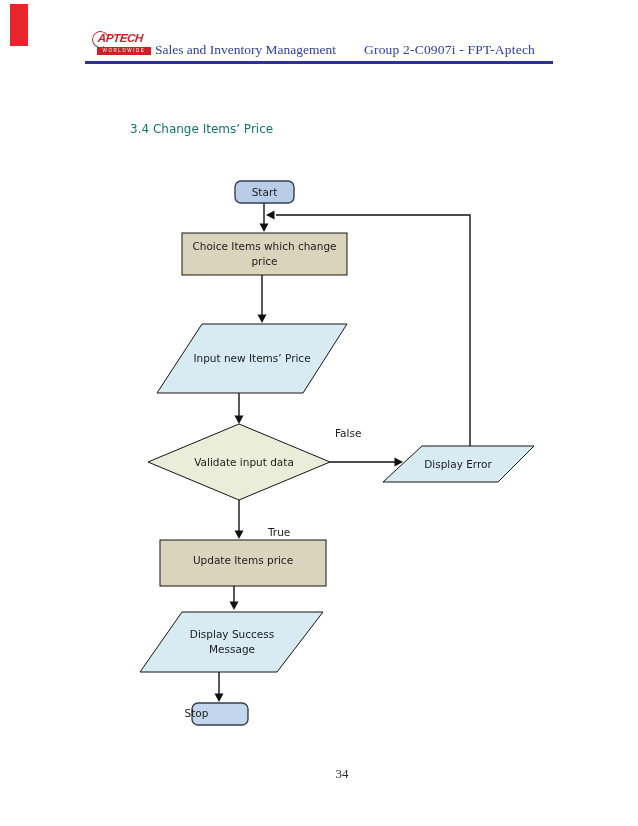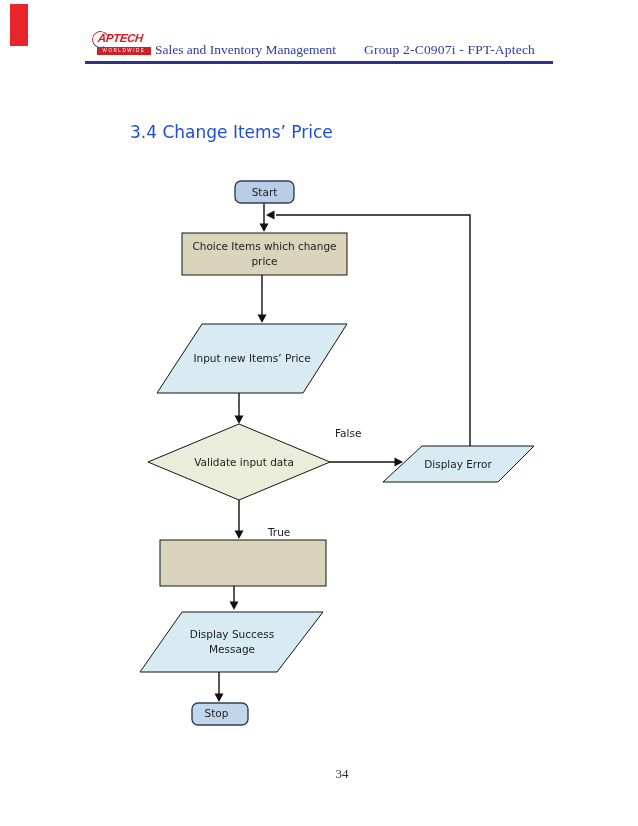--- a/index.html
+++ b/index.html
@@ -20,21 +20,21 @@
     font-family:"Liberation Sans",sans-serif;}
   .logo-bar{position:absolute;left:5px;top:17px;width:54px;height:8px;background:#d01f26;
     color:#ffffff;font-size:4.5px;letter-spacing:1.6px;text-align:center;line-height:8px;
     font-family:"Liberation Sans",sans-serif;}
   .hdr-title{position:absolute;left:155px;top:42px;width:210px;font-family:"Liberation Serif",serif;
     font-size:13.5px;color:#2f3d9e;}
   .hdr-group{position:absolute;left:352px;top:42px;width:220px;font-family:"Liberation Serif",serif;
     font-size:13.5px;color:#2f3d9e;letter-spacing:0.2px;margin-left:12px;}
   .hdr-rule{position:absolute;left:85px;top:61px;width:468px;height:3px;background:#2e3192;}
   
-  .section-title{position:absolute;left:130px;top:122px;font-size:17px;color:#1d4ed8;}
+  .section-title{position:absolute;left:130px;top:122px;font-size:12px;color:#0f766e;}
   
   .lbl{position:absolute;display:flex;align-items:center;justify-content:center;
     text-align:center;font-size:10.5px;line-height:1.4;color:#1b1b1b;}
   .branch{position:absolute;font-size:10.5px;color:#1b1b1b;}
   .svg-layer{position:absolute;left:0;top:0;}
   
   .page-num{position:absolute;left:0;top:766px;width:638px;text-align:center;
     font-family:"Liberation Serif",serif;font-size:13px;color:#2b2b2b;padding-left:23px;}
 </style>
 </head>
@@ -87,21 +87,22 @@
     <rect x="160" y="540" width="166" height="46" fill="#dbd4bc" stroke="#141414" stroke-width="1"></rect>
     <polygon points="182,612 323,612 277,672 140,672" fill="#d8eaf2" stroke="#141414" stroke-width="1"></polygon>
     <rect x="192" y="703" width="56" height="22" rx="6" fill="#c3d7ec" stroke="#33404d" stroke-width="1.4"></rect>
   </svg>
 
   <div class="lbl" style="left:235px;top:181px;width:59px;height:22px;">Start</div>
   <div class="lbl" style="left:187px;top:233px;width:155px;height:42px;">Choice Items which change price</div>
   <div class="lbl" style="left:192px;top:324px;width:120px;height:69px;">Input new Items’ Price</div>
   <div class="lbl" style="left:194px;top:430px;width:100px;height:64px;">Validate input data</div>
   <div class="lbl" style="left:398px;top:450px;width:120px;height:28px;">Display Error</div>
+  <div class="lbl" style="left:160px;top:540px;width:166px;height:40px;">Update Items price</div>
   <div class="lbl" style="left:171px;top:614px;width:122px;height:56px;">Display Success Message</div>
-  <div class="lbl" style="left:200px;top:702px;width:33px;height:22px;">Stop</div>
+  <div class="lbl" style="left:180px;top:702px;width:33px;height:22px;">Stop</div>
 
   <div class="branch" style="left:335px;top:427px;">False</div>
   <div class="branch" style="left:268px;top:526px;">True</div>
 
   <div class="page-num">34</div>
 
 </div>
 
 </body></html>

